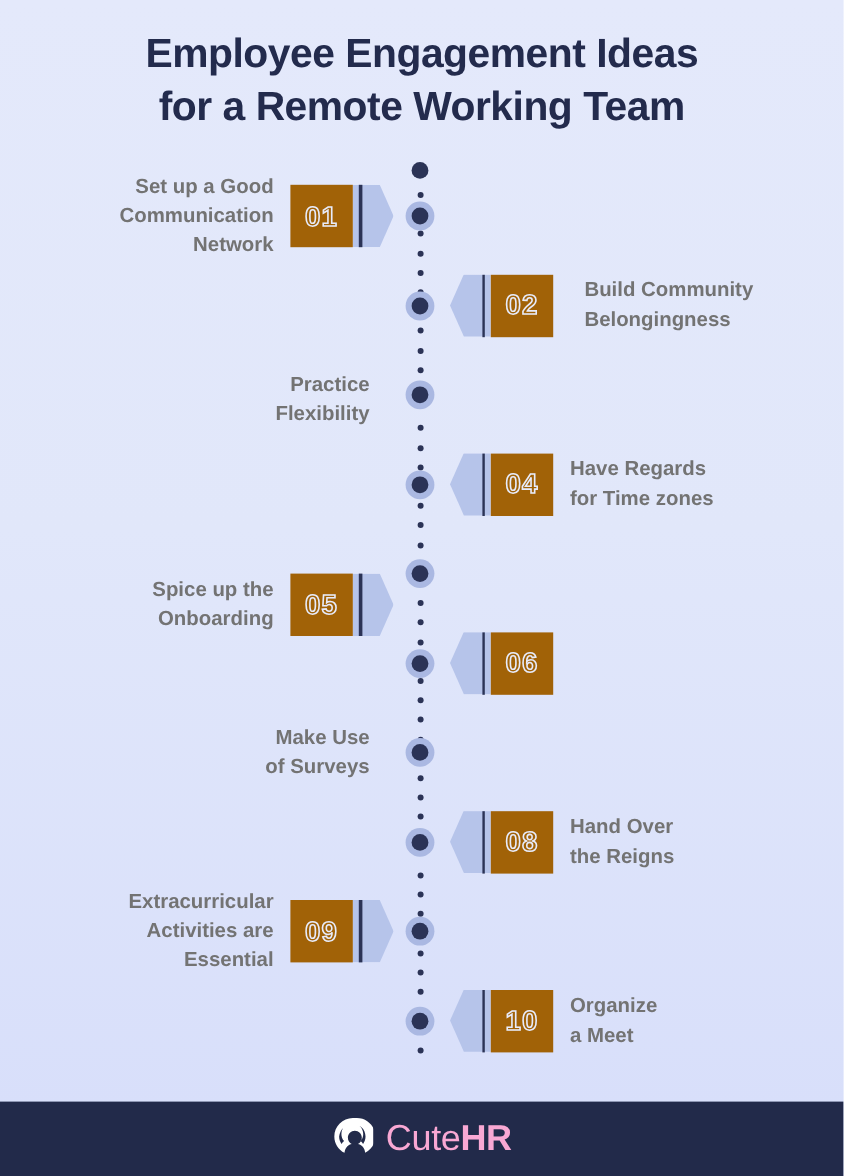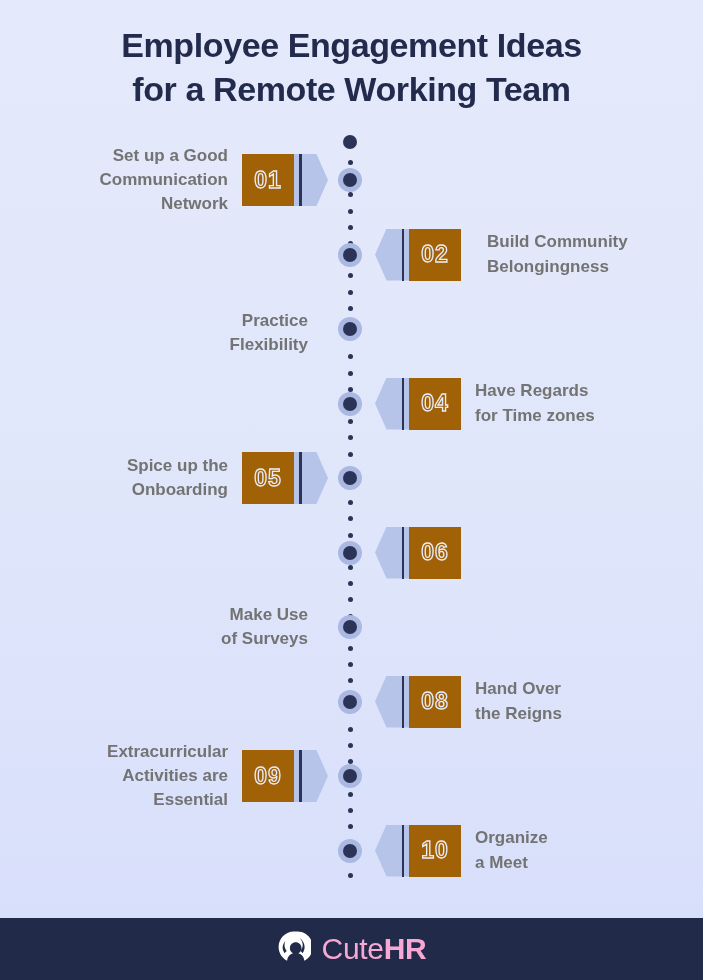--- a/index.html
+++ b/index.html
@@ -251,21 +251,21 @@
       <div class="badge">
         <div class="tail"></div>
         <div class="divider"></div>
         <div class="num-box">
           <span class="num-txt">04</span>
         </div>
       </div>
       <div class="row-label">Have Regards
 for Time zones</div>
     </div>
-    <div class="row left" style="top: 450px;">
+    <div class="row left" style="top: 476px;">
       <div class="row-label">Spice up the
 Onboarding</div>
       <div class="badge">
         <div class="tail"></div>
         <div class="divider"></div>
         <div class="num-box">
           <span class="num-txt">05</span>
         </div>
       </div>
     </div>

